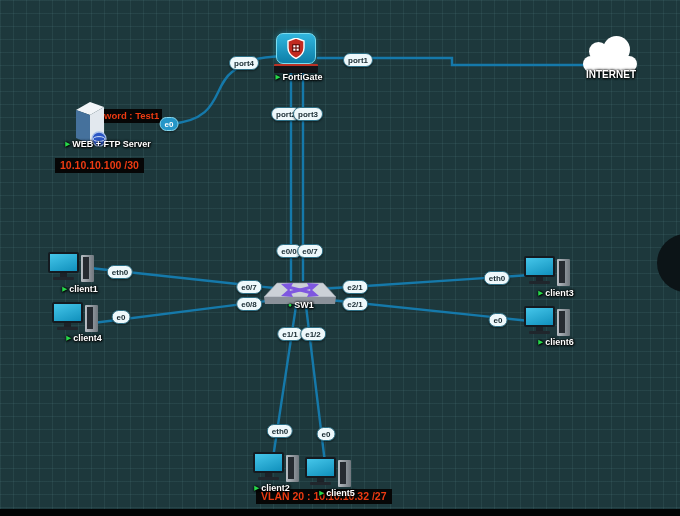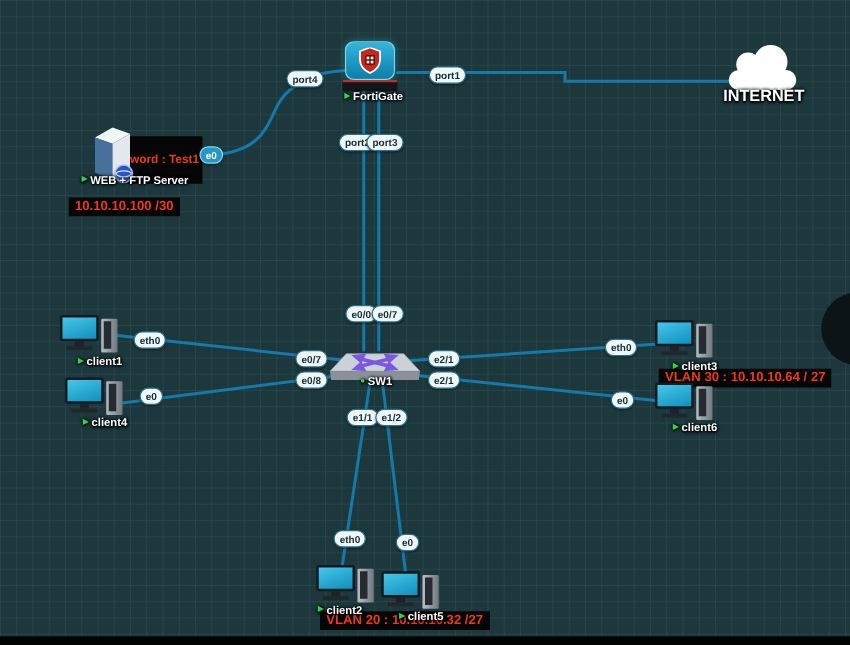--- a/index.html
+++ b/index.html
@@ -10,21 +10,21 @@
       linear-gradient(rgba(150,210,220,0.08) 1px, transparent 1px),
       linear-gradient(90deg, rgba(150,210,220,0.08) 1px, transparent 1px);
     background-size:13px 13px;
     font-family:"Liberation Sans","DejaVu Sans",sans-serif;
   }
   .links{position:absolute;left:0;top:0;z-index:1;}
   .links path{fill:none;stroke:#1579aa;stroke-width:2.4px;stroke-linecap:round;}
   .node{position:absolute;z-index:3;}
   .anno{position:absolute;z-index:2;background:#060606;color:#ef3b12;font-weight:bold;
         font-size:10.5px;line-height:1.25;padding:1px 5px;white-space:nowrap;}
-  .anno.small{font-size:9.5px;padding:13px 3px;}
+  .anno.small{font-size:9.5px;padding:1px 3px;}
   .pill{position:absolute;z-index:4;transform:translate(-50%,-50%);
         background:#eef8fb;border:1px solid #2d6f85;border-radius:8px;
         padding:1.5px 4px;font-size:8px;font-weight:bold;color:#182a31;
         white-space:nowrap;box-shadow:0 1px 2px rgba(0,0,0,.45);}
   .pill.blue{background:#2596c8;border-color:#85d8ee;color:#fff;}
   .pill.z1{z-index:4;} .pill.z2{z-index:5;}
   .dev-label{position:absolute;z-index:3;transform:translateX(-50%);display:flex;
              align-items:center;gap:2px;font-size:9px;font-weight:bold;color:#fff;
              white-space:nowrap;text-shadow:0 1px 2px #000,1px 0 2px #000,0 0 3px #000;}
   .run-marker{color:#27d94a;font-size:6.5px;line-height:1;}
@@ -33,21 +33,21 @@
              background:linear-gradient(180deg,#31b6de,#0d7ea8);
              border:1px solid #7adcf0;display:flex;align-items:center;justify-content:center;
              box-shadow:0 0 6px rgba(40,190,225,.45);}
   .fg-base{width:44px;height:7px;margin-left:-2px;background:#121519;
            border-top:2px solid #b93226;border-radius:1px;}
   
   .cloud-icon{position:relative;width:54px;height:26px;}
   .cloud-icon .c-base{position:absolute;bottom:0;left:0;width:54px;height:16px;background:#fff;border-radius:9px;}
   .cloud-icon .c-b1{position:absolute;left:6px;top:-4px;width:19px;height:19px;border-radius:50%;background:#fff;}
   .cloud-icon .c-b2{position:absolute;left:20px;top:-10px;width:27px;height:27px;border-radius:50%;background:#fff;}
-  .cloud-label{font-size:13px;}
+  .cloud-label{font-size:10px;}
   
   .pc-icon{position:relative;width:46px;height:34px;}
   .pc-icon .tower{position:absolute;right:0;top:3px;width:13px;height:27px;border-radius:1px;
                   background:linear-gradient(90deg,#b8bec4,#70777e);}
   .pc-icon .tower::after{content:"";position:absolute;left:2px;top:2px;width:6px;height:22px;background:#262b31;}
   .pc-icon .monitor{position:absolute;left:0;top:0;width:31px;height:21px;background:#141a20;
                     border-radius:2px;padding:2px;box-sizing:border-box;}
   .pc-icon .screen{width:100%;height:100%;background:linear-gradient(160deg,#45c6ea,#1090bc);}
   .pc-icon .stand{position:absolute;left:12px;top:21px;width:7px;height:4px;background:#1c2228;}
   .pc-icon .mbase{position:absolute;left:5px;top:25px;width:21px;height:3px;background:#20262c;border-radius:1px;}
@@ -218,21 +218,20 @@
         <div class="stand"></div>
       <div class="mbase"></div>
         <div class="tower"></div>
     </div>
   </div>
   <div class="dev-label" style="left:337px;top:488px">
     <span class="run-marker">▶</span>
     <span>client5</span>
   </div>
 
-  <div class="anno" style="left:527px;top:295px">VLAN 30 : 10.10.10.64 / 27</div>
   <div class="anno" style="left:256px;top:489px">VLAN 20 : 10.10.10.32 /27</div>
 
   <div class="pill" style="left:244px;top:63px">port4</div>
   <div class="pill" style="left:358px;top:60px">port1</div>
   <div class="pill z1" style="left:286px;top:114px">port2</div>
   <div class="pill z2" style="left:308px;top:114px">port3</div>
   <div class="pill blue" style="left:169px;top:124px">e0</div>
   <div class="pill z1" style="left:289px;top:251px">e0/0</div>
   <div class="pill z2" style="left:310px;top:251px">e0/7</div>
   <div class="pill" style="left:249px;top:287px">e0/7</div>

